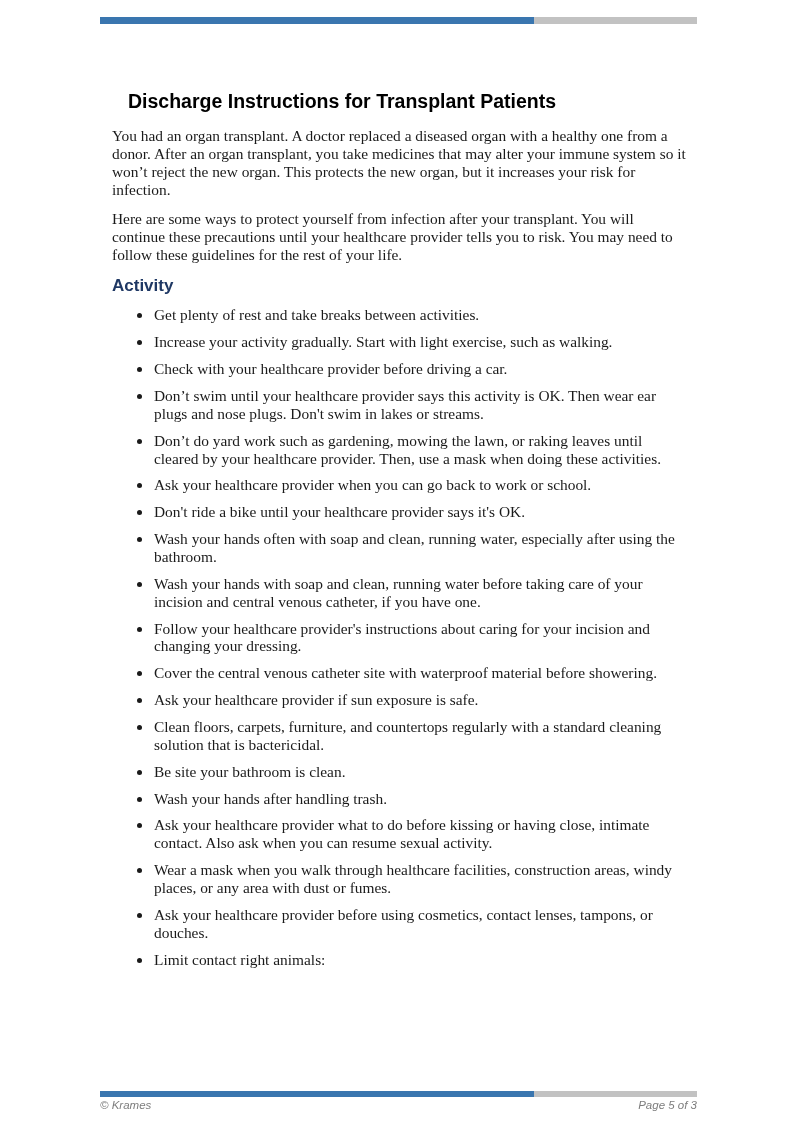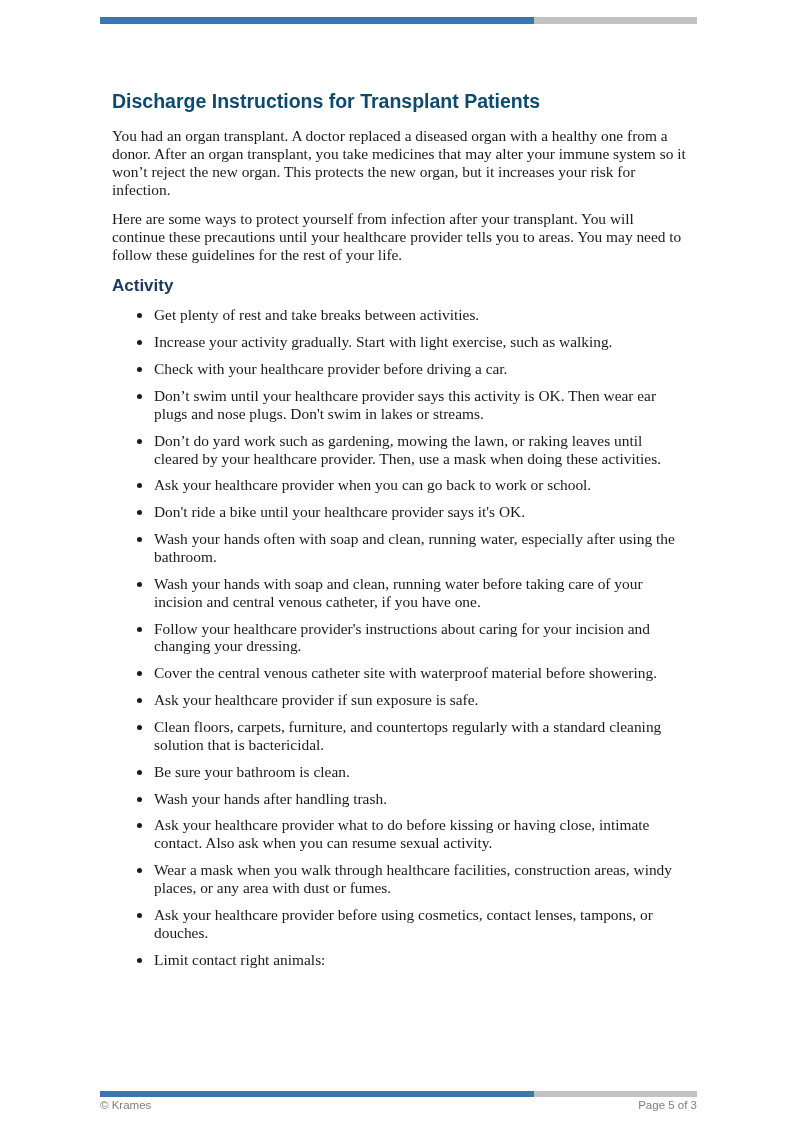--- a/index.html
+++ b/index.html
@@ -18,31 +18,31 @@
   }
   .rule .seg-blue { width: 72.7%; height: 100%; background: #3a76af; }
   .rule .seg-gray { flex: 1; height: 100%; background: #c2c2c2; }
   .top-rule { top: 17px; height: 7px; }
   .footer-rule { top: 1091px; height: 6px; }
 
   .footer-row {
     position: absolute; left: 100px; top: 1099px; width: 597px;
     display: flex; justify-content: space-between; align-items: flex-start;
     font-family: "Liberation Sans", sans-serif;
-    font-size: 11.5px; color: #7d7d7d;
+    font-style: italic; font-size: 11.5px; color: #7d7d7d;
   }
 
   .content {
     position: absolute; left: 112px; top: 90px; width: 578px;
   }
   h1.doc-title {
-    margin: 0 0 14px 0;
+    margin: 0 0 14px 16px;
     font-family: "Liberation Sans", sans-serif;
     font-weight: bold; font-size: 19.5px; line-height: 1.18;
-    color: #0c4a6e;
+    color: #000000;
   }
   p.body-para {
     margin: 0 0 12px 0;
     font-size: 15.4px; line-height: 1.16;
   }
   h2.section-heading {
     margin: 38px 0 10px 0;
     font-family: "Liberation Sans", sans-serif;
     font-weight: bold; font-size: 17px; line-height: 1.2;
     color: #1f3864;
@@ -64,21 +64,21 @@
 <body>
 
 <div class="rule top-rule">
   <div class="seg-blue"></div>
   <div class="seg-gray"></div>
 </div>
 
 <main class="content">
   <h1 class="doc-title">Discharge Instructions for Transplant Patients</h1>
   <p class="body-para">You had an organ transplant. A doctor replaced a diseased organ with a healthy one from a donor. After an organ transplant, you take medicines that may alter your immune system so it won’t reject the new organ. This protects the new organ, but it increases your risk for infection.</p>
-  <p class="body-para">Here are some ways to protect yourself from infection after your transplant. You will continue these precautions until your healthcare provider tells you to areas. You may need to follow these guidelines for the rest of your life.</p>
+  <p class="body-para">Here are some ways to protect yourself from infection after your transplant. You will continue these precautions until your healthcare provider tells you to risk. You may need to follow these guidelines for the rest of your life.</p>
   <div id="sections-root">
       <section>
         <h2 class="section-heading first">Activity</h2>
         <ul class="bullets">
           <li><span>Get plenty of rest and take breaks between activities.</span></li>
           <li><span>Increase your activity gradually. Start with light exercise, such as walking.</span></li>
           <li><span>Check with your healthcare provider before driving a car.</span></li>
           <li><span>Don’t swim until your healthcare provider says this activity is OK. Then wear ear plugs and nose plugs. Don't swim in lakes or streams.</span></li>
           <li><span>Don’t do yard work such as gardening, mowing the lawn, or raking leaves until cleared by your healthcare provider. Then, use a mask when doing these activities.</span></li>
           <li><span>Ask your healthcare provider when you can go back to work or school.</span></li>
@@ -90,21 +90,21 @@
           <li><span>Wash your hands often with soap and clean, running water, especially after using the bathroom.</span></li>
           <li><span>Wash your hands with soap and clean, running water before taking care of your incision and central venous catheter, if you have one.</span></li>
           <li><span>Follow your healthcare provider's instructions about caring for your incision and changing your dressing.</span></li>
           <li><span>Cover the central venous catheter site with waterproof material before showering.</span></li>
           <li><span>Ask your healthcare provider if sun exposure is safe.</span></li>
         </ul>
       </section>
       <section>
         <ul class="bullets">
           <li><span>Clean floors, carpets, furniture, and countertops regularly with a standard cleaning solution that is bactericidal.</span></li>
-          <li><span>Be sure your bathroom is clean.</span></li>
+          <li><span>Be site your bathroom is clean.</span></li>
           <li><span>Wash your hands after handling trash.</span></li>
         </ul>
       </section>
       <section>
         <ul class="bullets">
           <li><span>Ask your healthcare provider what to do before kissing or having close, intimate contact. Also ask when you can resume sexual activity.</span></li>
           <li><span>Wear a mask when you walk through healthcare facilities, construction areas, windy places, or any area with dust or fumes.</span></li>
           <li><span>Ask your healthcare provider before using cosmetics, contact lenses, tampons, or douches.</span></li>
           <li><span>Limit contact right animals:</span></li>
         </ul>

